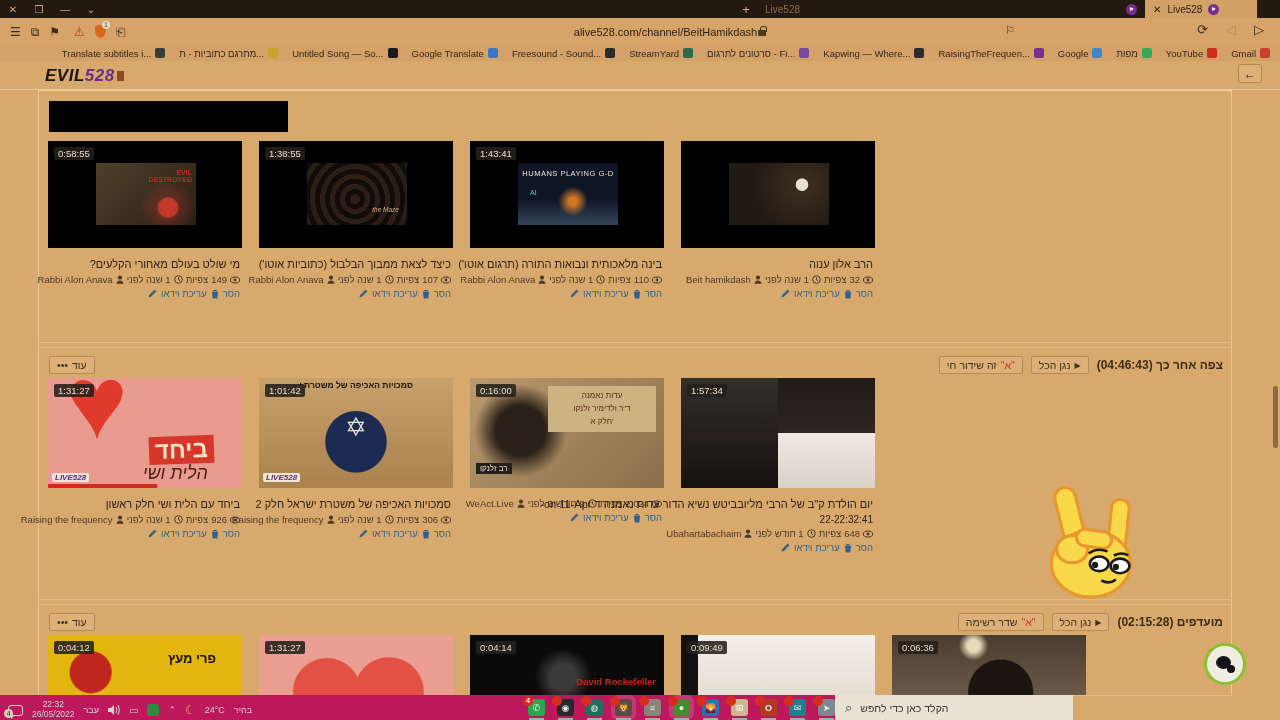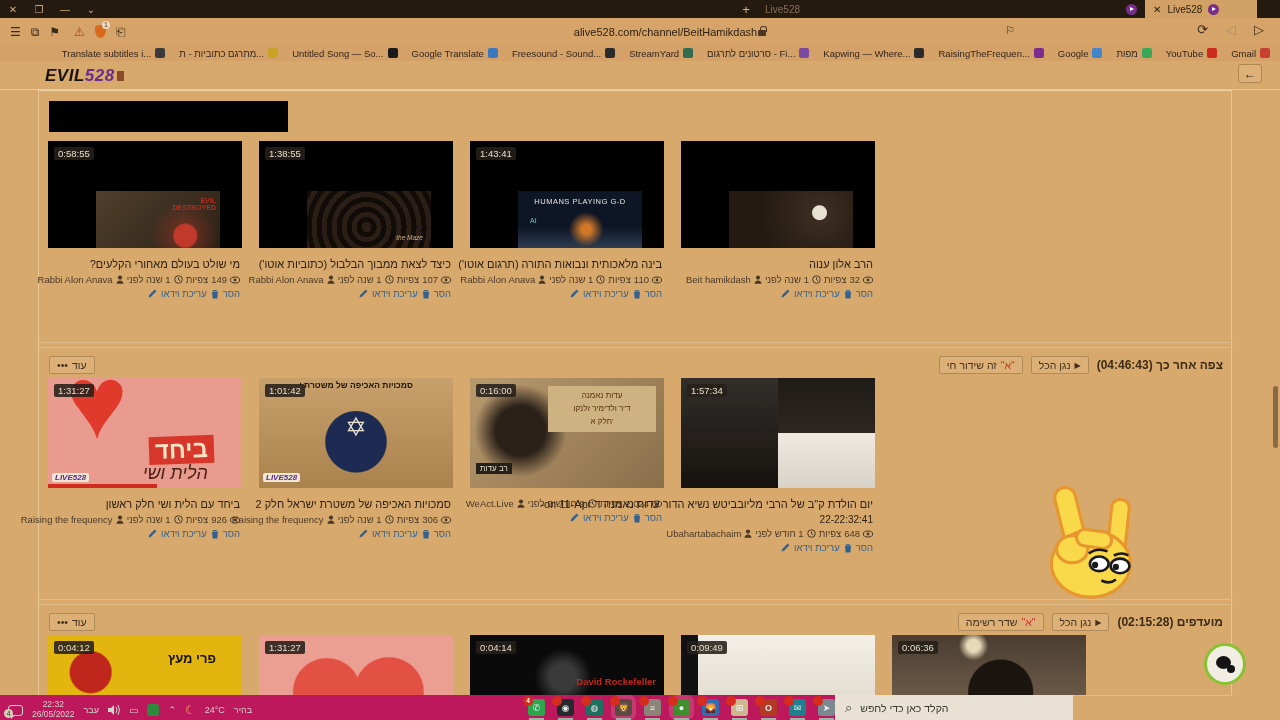--- a/index.html
+++ b/index.html
@@ -66,21 +66,21 @@
   .sectitle { font-size:12px; font-weight:bold; color:#3d2b16; direction:rtl; }
   .chip { display:inline-flex; align-items:center; gap:4px; border:1px solid #b08a58; border-radius:2px;
     padding:2px 7px; font-size:10.5px; color:#42301d; background:#dcb077; direction:rtl; white-space:nowrap; }
   .chip .aleph { color:#c0392b; }
   .chip .tri { font-size:8px; }
   .morechip { margin-right:auto; direction:rtl; }
 
   .vrow { display:flex; gap:17px; padding:0 9px; }
   .vcell { width:194px; flex:0 0 194px; position:relative; }
   .thumbA { width:194px; height:107px; background:#000; position:relative; overflow:hidden; }
-  .imgA { position:absolute; left:48px; top:22px; width:124px; height:62px;margin-top:28px; }
+  .imgA { position:absolute; left:48px; top:22px; width:100px; height:62px; }
   .thumbB { width:194px; height:110px; background:#000; position:relative; overflow:hidden; }
   .thumbC { width:194px; height:60px; background:#000; position:relative; overflow:hidden;text-decoration:underline; }
   .dur { position:absolute; left:6px; top:6px; background:rgba(38,32,26,.88); color:#e9ddc9;
     font-size:9.5px; padding:1px 4px; border-radius:2px; z-index:5; }
   .dur:empty { display:none; }
   .t1,.t2,.t3 { position:absolute; white-space:pre-line; }
   .t1:empty,.t2:empty,.t3:empty { display:none; }
   .logobadge { position:absolute; left:4px; bottom:6px; background:#efe6d6; color:#5b2c86; font-weight:bold;
     font-style:italic; font-size:8px; padding:0 3px; border-radius:2px; z-index:5; }
   .logobadge:empty { display:none; }
@@ -511,21 +511,21 @@
               </svg>
             </div>
           </div>
 
           <div class="vcell">
             <div class="thumbB" style="background:radial-gradient(circle at 26% 48%,#2b2119 16%,transparent 30%),linear-gradient(135deg,#b99a6e,#8a6f4b)">
               <span class="dur">0:16:00</span>
               <span class="t1" style="right:8px;top:8px;width:108px;background:#cdb382;color:#5a2f12;font-size:8px;text-align:center;padding:4px 18px;line-height:1.6">עדות נאמנה
 ד"ר ולדימיר זלנקו
 חלק א'</span>
-              <span class="t2" style="left:6px;bottom:14px;background:#24201a;color:#e6ddca;font-size:8px;padding:1px 4px">רב עדות</span>
+              <span class="t2" style="left:6px;bottom:14px;background:#24201a;color:#e6ddca;font-size:8px;padding:1px 4px">רב זלנקו</span>
 
               <span class="prog"></span>
             </div>
             <div class="vtitle"></div>
 
             <div class="vmeta">
               <svg width="10" height="8" viewBox="0 0 10 8">
                 <ellipse cx="5" cy="4" rx="4.6" ry="3" fill="none" stroke="#4a3826"></ellipse>
                 <circle cx="5" cy="4" r="1.4" fill="#4a3826"></circle>
               </svg>

